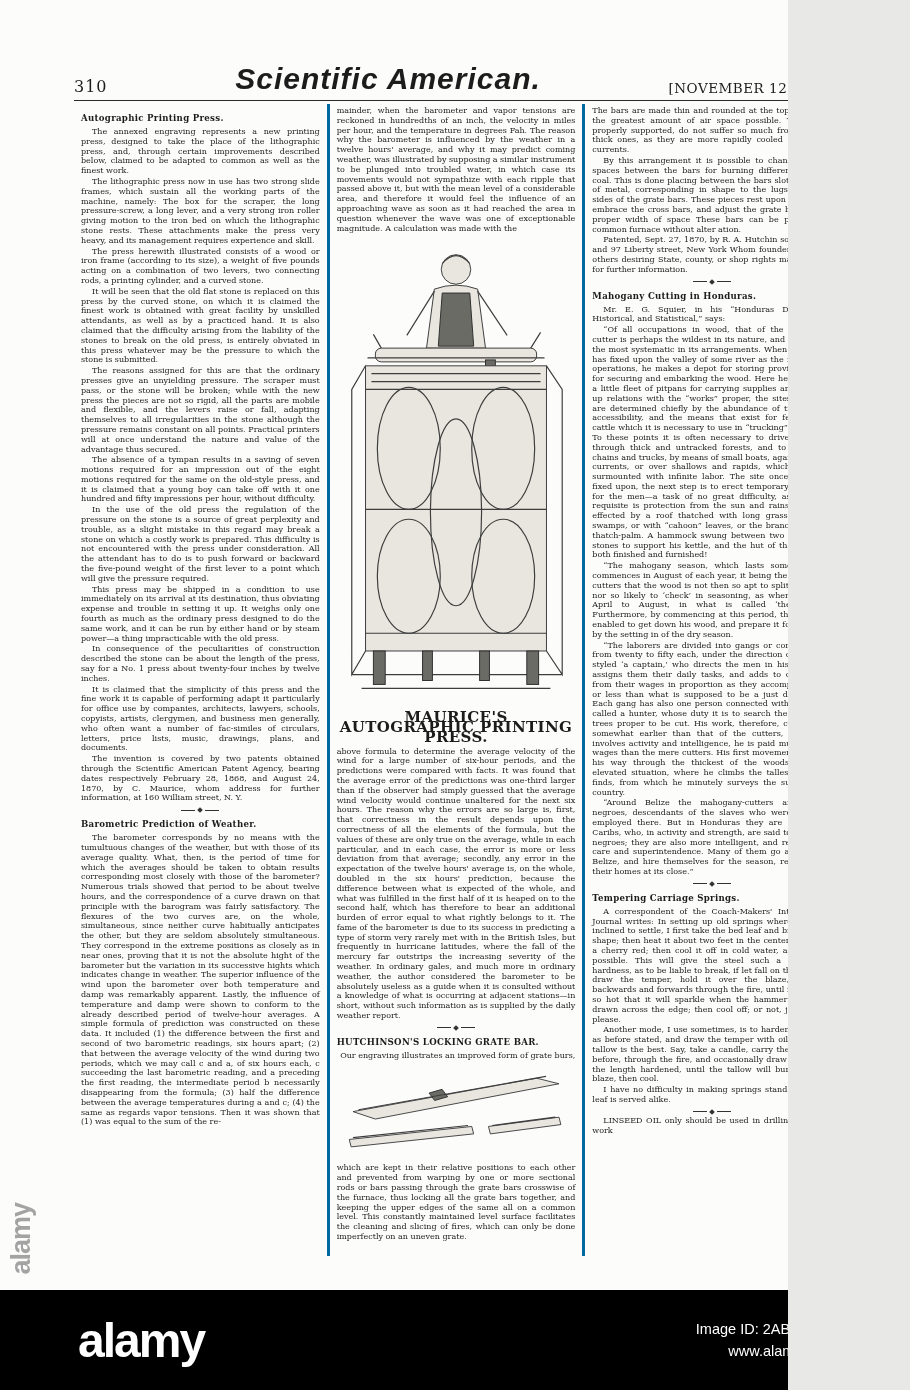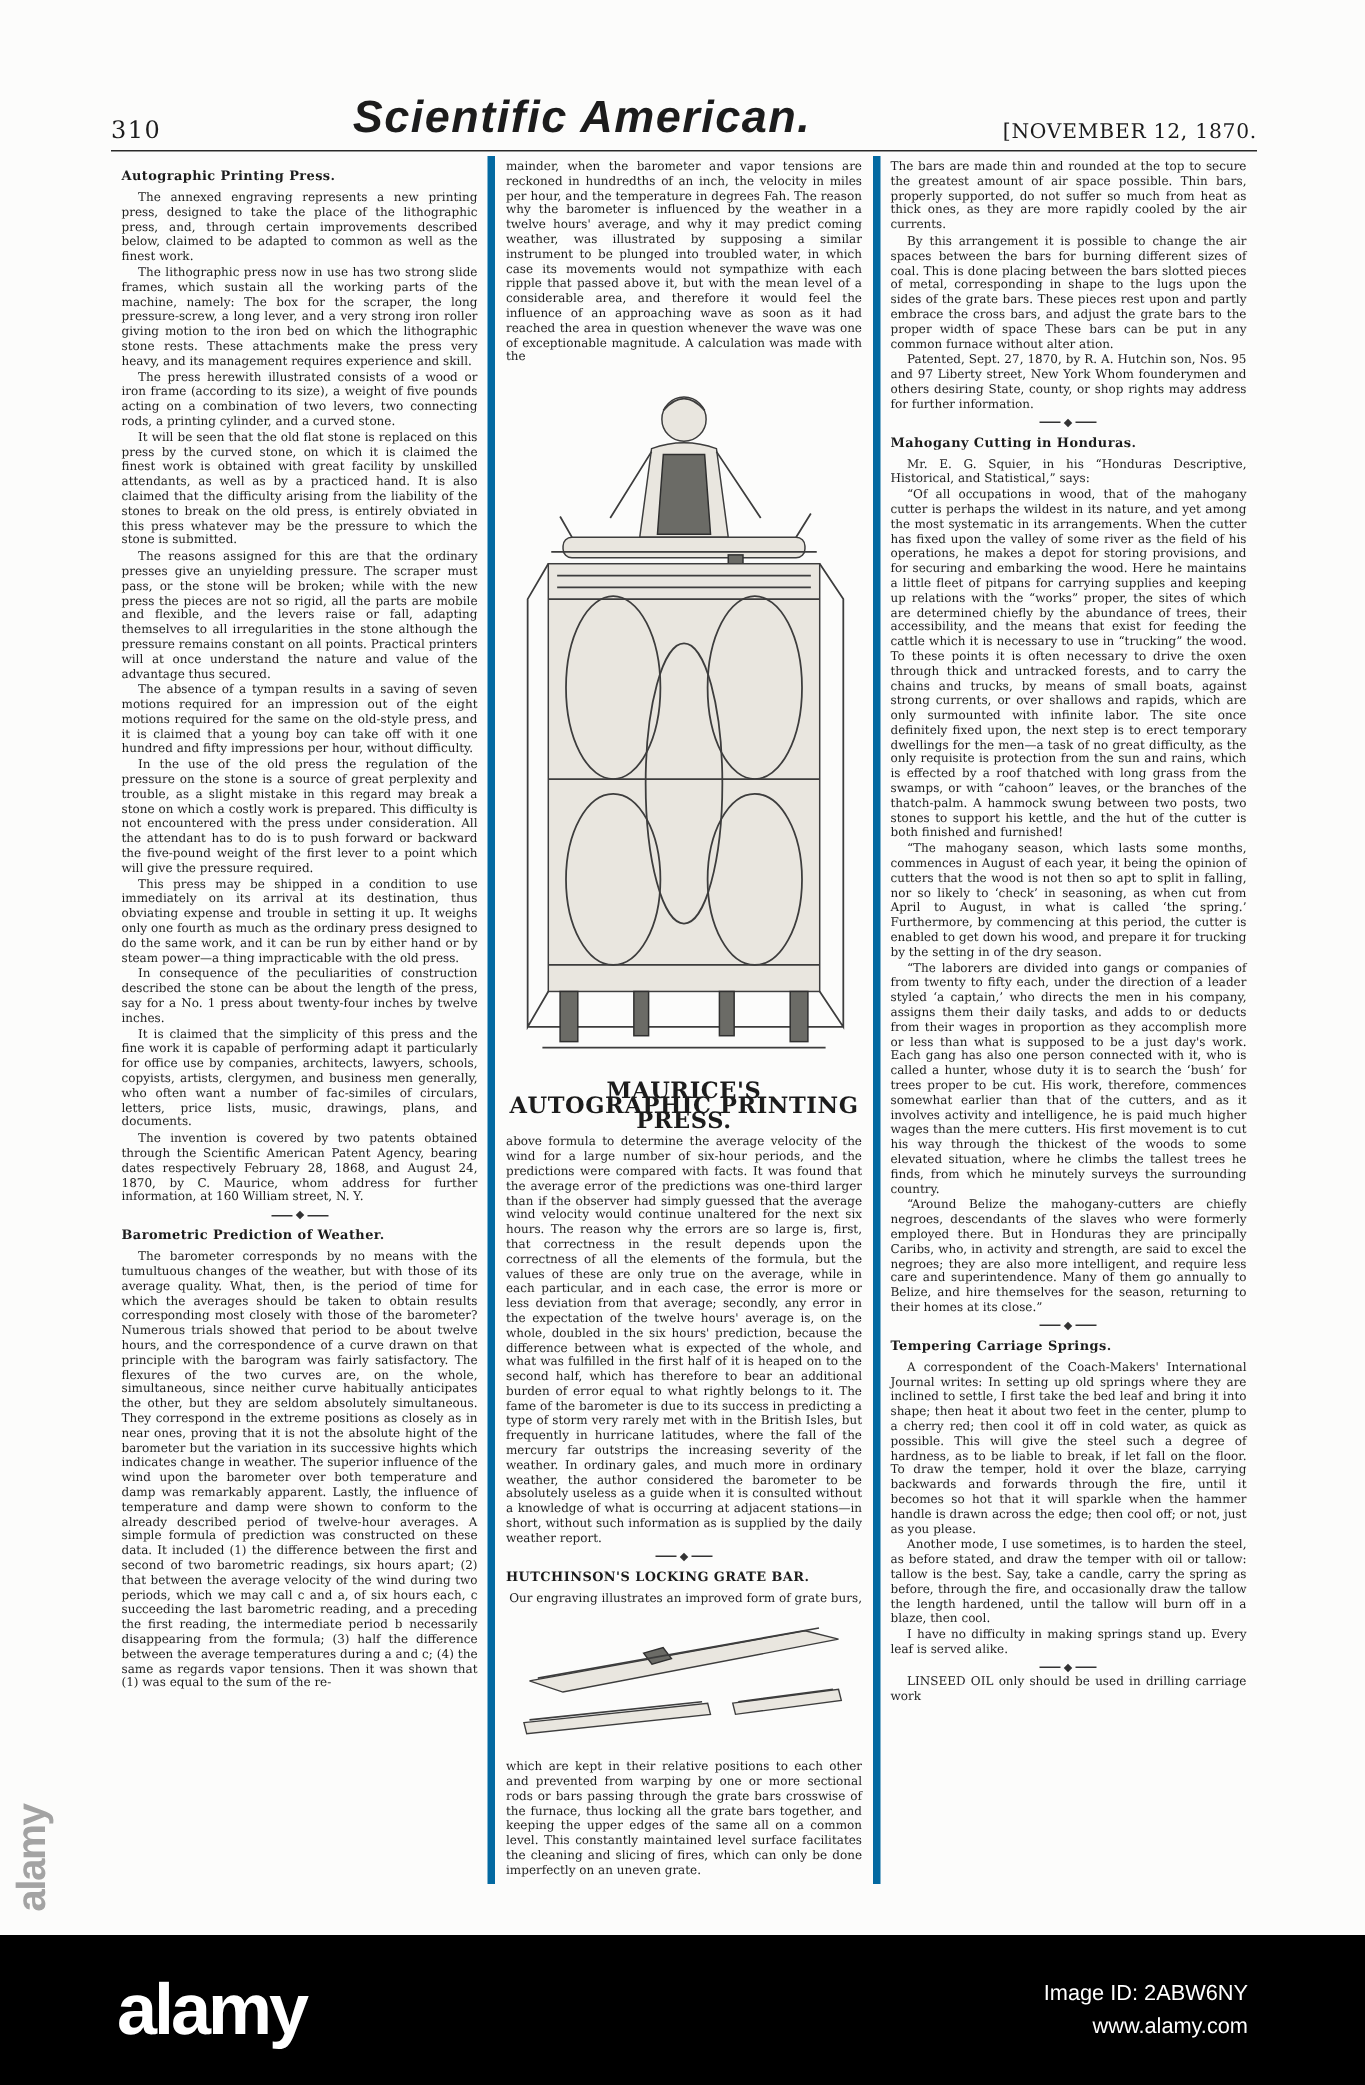--- a/index.html
+++ b/index.html
@@ -1,31 +1,31 @@
 <!DOCTYPE html>
 <html><head>
 <meta charset="utf-8">
 <style>
   html,body{margin:0;padding:0;background:#e8e8e6;}
-  .sheet{position:relative;width:910px;height:1390px;background:#fcfcfb;overflow:hidden;
+  .sheet{position:relative;width:788px;height:1390px;background:#fcfcfb;overflow:hidden;
          font-family:"DejaVu Serif", serif;color:#1c1c1c;}
   
   .masthead-row{position:absolute;top:62px;left:74px;width:764px;display:flex;
                 align-items:flex-end;justify-content:space-between;}
   .pageno{font-size:16px;letter-spacing:1px;}
   .masthead{font-size:30px;font-weight:bold;font-style:italic;letter-spacing:1px;
             font-family:Liberation Sans, sans-serif;}
   .issuedate{font-size:13.5px;letter-spacing:.5px;}
   .toprule{position:absolute;top:100px;left:74px;width:764px;border-top:1.5px solid #2a2a2a;}
   
   .columns{position:absolute;top:104px;left:74px;width:764px;height:1152px;
            display:flex;overflow:hidden;}
   .col{flex:1 1 0;padding:2px 7px 0 7px;overflow:hidden;
        font-size:8px;line-height:9.8px;text-align:justify;}
-  .col.mid,.col.right{border-left:5px solid #0369a1;}
+  .col.mid,.col.right{border-left:3px solid #0369a1;}
   h3.art-title{font-size:8.6px;line-height:11px;text-align:left;font-weight:bold;
                margin:7px 0 3px 0;letter-spacing:.3px;}
   .col p{margin:0 0 1px 0;text-indent:11px;}
   .noindent p:first-child{text-indent:0;}
   .ornament{display:flex;justify-content:center;align-items:center;gap:3px;margin:5px 0 2px 0;}
   .ornament i{display:block;width:14px;border-top:1.6px solid #333;}
   .ornament b{display:block;width:4px;height:4px;background:#333;transform:rotate(45deg);}
   figure{margin:6px 0 2px 0;text-align:center;}
   .caption{font-size:15px;font-weight:bold;text-align:center;letter-spacing:.4px;margin:3px 0 4px 0;}
   .small-line{text-align:right;text-indent:0 !important;}

